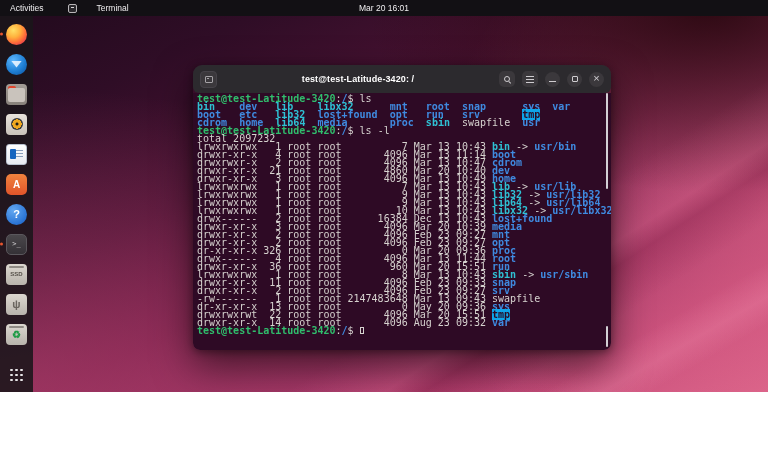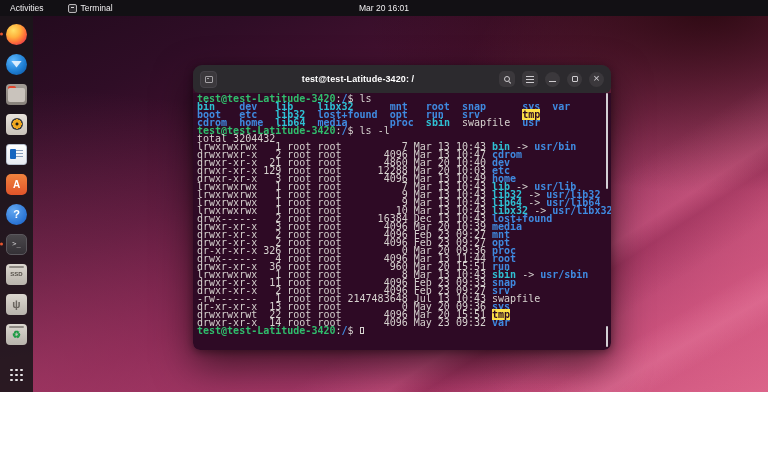--- a/index.html
+++ b/index.html
@@ -14,21 +14,21 @@
   .wave { position:absolute; pointer-events:none; }
   .wave1 { width:900px; height:300px; left:180px; top:90px; transform:rotate(-33deg);
     background:linear-gradient(to bottom, transparent 30%, rgba(255,130,170,0.18) 48%, rgba(120,20,60,0.25) 55%, transparent 70%); }
   .wave2 { width:700px; height:200px; left:360px; top:230px; transform:rotate(-30deg);
     background:linear-gradient(to bottom, transparent 35%, rgba(255,160,190,0.22) 50%, transparent 62%); }
 
   
   .topbar { position:absolute; top:0; left:0; right:0; height:16px; background:#121014;
     color:#efedef; display:flex; align-items:center; font-size:8.5px; z-index:30; }
   .tb-activities { padding:0 10px; height:100%; display:flex; align-items:center; }
-  .tb-app { display:flex; align-items:center; gap:4px; margin-left:14px;text-align:right; }
+  .tb-app { display:flex; align-items:center; gap:20px; margin-left:14px;text-align:right; }
   .tb-app-icon { width:9px; height:9px; border:1px solid #b9b6b9; border-radius:2px; background:#2a282c;
     position:relative; }
   .tb-app-icon::after { content:""; position:absolute; left:2px; top:2px; width:3px; height:1px; background:#d8d6d8; }
   .tb-clock { position:absolute; left:50%; transform:translateX(-50%); top:0; height:16px; display:flex; align-items:center; }
 
   
   .dock { position:absolute; left:0; top:16px; bottom:0; width:33px; background:rgba(26,22,26,0.88);
     display:flex; flex-direction:column; align-items:center; padding:5px 0 4px; z-index:20; }
   .dock-item { position:relative; width:26px; height:26px; margin-bottom:4px;
     display:flex; align-items:center; justify-content:center; border-radius:6px; }
@@ -79,21 +79,21 @@
   .glyph-min { width:7px; height:1px; background:#cfccd0; margin-top:5px; }
   .glyph-max { width:6px; height:6px; border:1px solid #cfccd0; border-radius:1px; }
   .glyph-close { font-size:11px; color:#cfccd0; margin-top:-1px; }
 
   .term-content { position:absolute; top:28px; left:0; right:0; bottom:0; background:#2e0a25; padding:2px 2px 0 4px; }
   .t-line { white-space:pre; font-family:"DejaVu Sans Mono", monospace; font-size:10px; line-height:8px; color:#d6d2cf; }
   .seg.fg { color:#d6d2cf; }
   .seg.gb { color:#30bd6c; font-weight:bold; }
   .seg.bb { color:#3f8ae0; font-weight:bold; }
   .seg.cb { color:#2fc1d4; font-weight:bold; }
-  .seg.tmp { color:#2b0a22; background:#fde047; font-weight:bold; }
+  .seg.tmp { color:#2b0a22; background:#0ea5e9; font-weight:bold; }
   .seg.cur { display:inline-block; width:4px; height:7px; border:1px solid #d6d2cf; vertical-align:-1px; }
   .scrollbar-thumb-top { position:absolute; right:9px; top:93px; width:2px; height:96px; background:#d3cfd5; border-radius:1px; z-index:26; }
   .scrollbar-thumb-bottom { position:absolute; right:9px; top:326px; width:2px; height:21px; background:#d3cfd5; border-radius:1px; z-index:26; }
 </style>
 </head>
 <body>
 
 <div class="screen">
   <div class="wave wave1"></div>
   <div class="wave wave2"></div>
@@ -188,42 +188,42 @@
           <span class="glyph-close">×</span>
         </div>
       </div>
     </div>
     <div class="term-content">
         <div class="t-line"><span class="seg gb">test@test-Latitude-3420</span><span class="seg fg">:</span><span class="seg bb">/</span><span class="seg fg">$ ls</span></div>
         <div class="t-line"><span class="seg cb">bin</span><span class="seg fg">    </span><span class="seg bb">dev</span><span class="seg fg">   </span><span class="seg cb">lib</span><span class="seg fg">    </span><span class="seg cb">libx32</span><span class="seg fg">      </span><span class="seg bb">mnt</span><span class="seg fg">   </span><span class="seg bb">root</span><span class="seg fg">  </span><span class="seg bb">snap</span><span class="seg fg">      </span><span class="seg bb">sys</span><span class="seg fg">  </span><span class="seg bb">var</span></div>
         <div class="t-line"><span class="seg bb">boot</span><span class="seg fg">   </span><span class="seg bb">etc</span><span class="seg fg">   </span><span class="seg cb">lib32</span><span class="seg fg">  </span><span class="seg bb">lost+found</span><span class="seg fg">  </span><span class="seg bb">opt</span><span class="seg fg">   </span><span class="seg bb">run</span><span class="seg fg">   </span><span class="seg bb">srv</span><span class="seg fg">       </span><span class="seg tmp">tmp</span></div>
         <div class="t-line"><span class="seg bb">cdrom</span><span class="seg fg">  </span><span class="seg bb">home</span><span class="seg fg">  </span><span class="seg cb">lib64</span><span class="seg fg">  </span><span class="seg bb">media</span><span class="seg fg">       </span><span class="seg bb">proc</span><span class="seg fg">  </span><span class="seg cb">sbin</span><span class="seg fg">  </span><span class="seg fg">swapfile</span><span class="seg fg">  </span><span class="seg bb">usr</span></div>
         <div class="t-line"><span class="seg gb">test@test-Latitude-3420</span><span class="seg fg">:</span><span class="seg bb">/</span><span class="seg fg">$ ls -l</span></div>
-        <div class="t-line"><span class="seg fg">total 3204432</span></div>
+        <div class="t-line"><span class="seg fg">total 2097232</span></div>
         <div class="t-line"><span class="seg fg">lrwxrwxrwx   1 root root          7 Mar 13 10:43 </span><span class="seg cb">bin</span><span class="seg fg"> -&gt; </span><span class="seg bb">usr/bin</span></div>
+        <div class="t-line"><span class="seg fg">drwxr-xr-x   4 root root       4096 Mar 13 11:14 </span><span class="seg bb">boot</span></div>
         <div class="t-line"><span class="seg fg">drwxrwxr-x   2 root root       4096 Mar 13 10:47 </span><span class="seg bb">cdrom</span></div>
         <div class="t-line"><span class="seg fg">drwxr-xr-x  21 root root       4860 Mar 20 10:40 </span><span class="seg bb">dev</span></div>
-        <div class="t-line"><span class="seg fg">drwxr-xr-x 129 root root      12288 Mar 20 10:03 </span><span class="seg bb">etc</span></div>
         <div class="t-line"><span class="seg fg">drwxr-xr-x   3 root root       4096 Mar 13 10:49 </span><span class="seg bb">home</span></div>
         <div class="t-line"><span class="seg fg">lrwxrwxrwx   1 root root          7 Mar 13 10:43 </span><span class="seg cb">lib</span><span class="seg fg"> -&gt; </span><span class="seg bb">usr/lib</span></div>
         <div class="t-line"><span class="seg fg">lrwxrwxrwx   1 root root          9 Mar 13 10:43 </span><span class="seg cb">lib32</span><span class="seg fg"> -&gt; </span><span class="seg bb">usr/lib32</span></div>
         <div class="t-line"><span class="seg fg">lrwxrwxrwx   1 root root          9 Mar 13 10:43 </span><span class="seg cb">lib64</span><span class="seg fg"> -&gt; </span><span class="seg bb">usr/lib64</span></div>
         <div class="t-line"><span class="seg fg">lrwxrwxrwx   1 root root         10 Mar 13 10:43 </span><span class="seg cb">libx32</span><span class="seg fg"> -&gt; </span><span class="seg bb">usr/libx32</span></div>
         <div class="t-line"><span class="seg fg">drwx------   2 root root      16384 Dec 13 10:43 </span><span class="seg bb">lost+found</span></div>
         <div class="t-line"><span class="seg fg">drwxr-xr-x   3 root root       4096 Mar 20 10:39 </span><span class="seg bb">media</span></div>
         <div class="t-line"><span class="seg fg">drwxr-xr-x   2 root root       4096 Feb 23 09:27 </span><span class="seg bb">mnt</span></div>
         <div class="t-line"><span class="seg fg">drwxr-xr-x   2 root root       4096 Feb 23 09:27 </span><span class="seg bb">opt</span></div>
         <div class="t-line"><span class="seg fg">dr-xr-xr-x 326 root root          0 Mar 20 09:36 </span><span class="seg bb">proc</span></div>
         <div class="t-line"><span class="seg fg">drwx------   4 root root       4096 Mar 13 11:44 </span><span class="seg bb">root</span></div>
         <div class="t-line"><span class="seg fg">drwxr-xr-x  36 root root        960 Mar 20 15:51 </span><span class="seg bb">run</span></div>
         <div class="t-line"><span class="seg fg">lrwxrwxrwx   1 root root          8 Mar 13 10:43 </span><span class="seg cb">sbin</span><span class="seg fg"> -&gt; </span><span class="seg bb">usr/sbin</span></div>
         <div class="t-line"><span class="seg fg">drwxr-xr-x  11 root root       4096 Feb 23 09:33 </span><span class="seg bb">snap</span></div>
         <div class="t-line"><span class="seg fg">drwxr-xr-x   2 root root       4096 Feb 23 09:27 </span><span class="seg bb">srv</span></div>
-        <div class="t-line"><span class="seg fg">-rw-------   1 root root 2147483648 Jul 13 10:43 </span><span class="seg fg">swapfile</span></div>
+        <div class="t-line"><span class="seg fg">-rw-------   1 root root 2147483648 Mar 13 09:43 </span><span class="seg fg">swapfile</span></div>
         <div class="t-line"><span class="seg fg">dr-xr-xr-x  13 root root          0 May 20 09:36 </span><span class="seg bb">sys</span></div>
         <div class="t-line"><span class="seg fg">drwxrwxrwt  22 root root       4096 Mar 20 15:51 </span><span class="seg tmp">tmp</span></div>
-        <div class="t-line"><span class="seg fg">drwxr-xr-x  14 root root       4096 May 23 09:32 </span><span class="seg bb">var</span></div>
+        <div class="t-line"><span class="seg fg">drwxr-xr-x  14 root root       4096 Aug 23 09:32 </span><span class="seg bb">var</span></div>
         <div class="t-line"><span class="seg gb">test@test-Latitude-3420</span><span class="seg fg">:</span><span class="seg bb">/</span><span class="seg fg">$ </span><span class="seg cur"> </span></div>
       </div>
   </div>
   <div class="scrollbar-thumb-top" style="right:160px; top:93px;"></div>
   <div class="scrollbar-thumb-bottom" style="right:160px;"></div>
 </div>
 
 </body></html>

